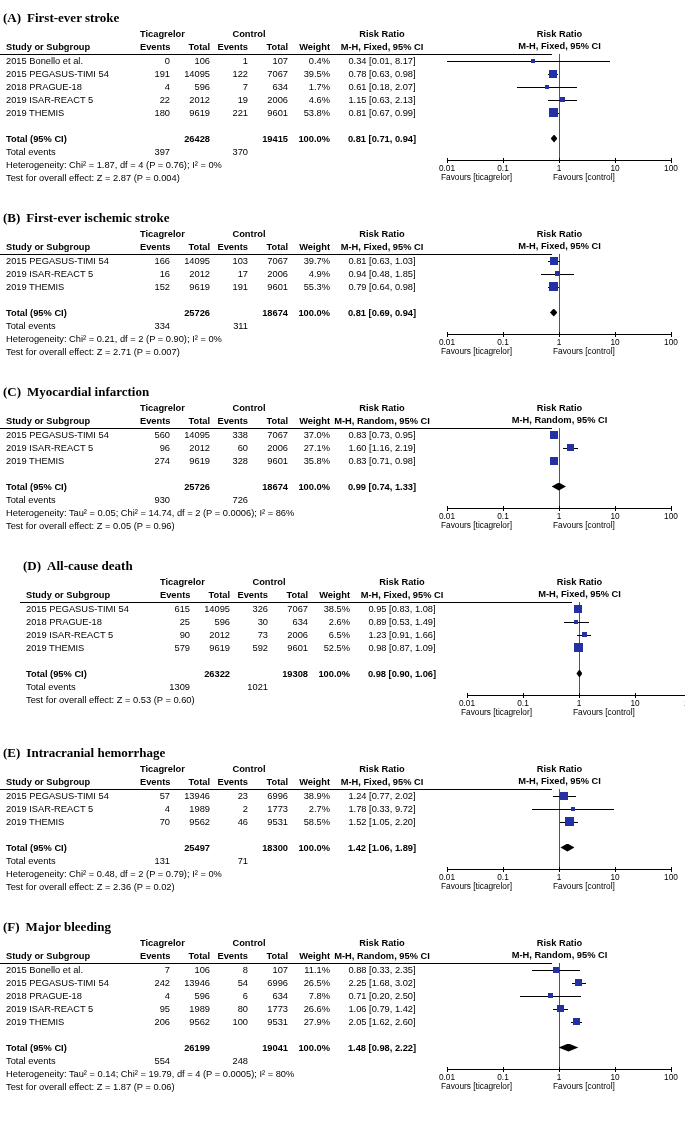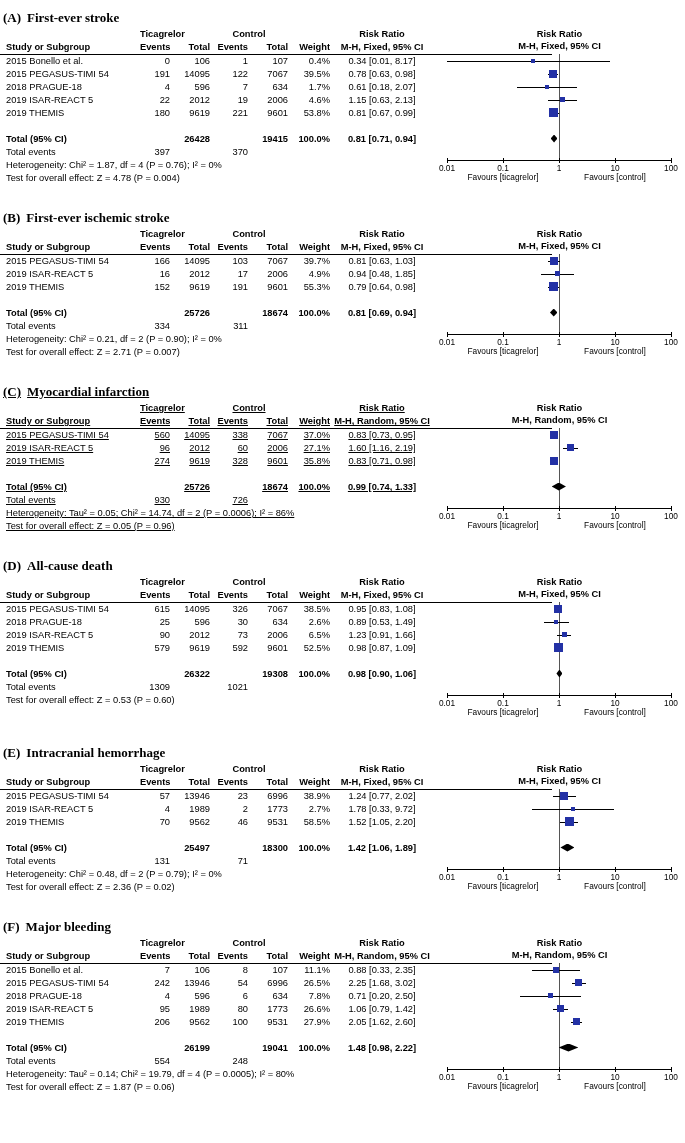--- a/index.html
+++ b/index.html
@@ -22,21 +22,21 @@
   .c.wsp{width:42px;}
   .plot{position:absolute;left:434px;top:0;width:251px;height:100%;}
   .pth{position:absolute;left:0;width:251px;text-align:center;font-size:9.3px;height:12px;line-height:12px;font-weight:bold;}
   .vline{position:absolute;width:1px;background:#555;}
   .ciline{position:absolute;height:1px;background:#000;}
   .sq{position:absolute;background:#2331a5;}
   .diamond{position:absolute;height:8px;background:#000;clip-path:polygon(50% 0,100% 50%,50% 100%,0 50%);}
   .axline{position:absolute;height:1px;background:#000;}
   .tick{position:absolute;width:1px;height:5px;background:#000;}
   .ticklab{position:absolute;width:30px;text-align:center;font-size:8.3px;}
-  .fav{position:absolute;width:124px;text-align:center;font-size:8.3px;white-space:nowrap;}
+  .fav{position:absolute;width:124px;font-size:8.3px;white-space:nowrap;}
 </style>
 </head>
 <body>
 
 <div id="figure">
     <div class="panel" style="height: 182px;">
       <div class="ptitle"><span class="plab">(A)</span><span class="ptxt">First-ever stroke</span></div>
       <div class="trow bold">
         <div class="c study"></div>
         <div class="c g1">Ticagrelor</div>
@@ -111,21 +111,21 @@
       <div class="trow">
         <div class="c study">Total events</div>
         <div class="c e1 num">397</div>
         <div class="c t1 num"></div>
         <div class="c e2 num">370</div>
       </div>
       <div class="trow">
         <div class="c full">Heterogeneity: Chi² = 1.87, df = 4 (P = 0.76); I² = 0%</div>
       </div>
       <div class="trow">
-        <div class="c full">Test for overall effect: Z = 4.78 (P = 0.004)</div>
+        <div class="c full">Test for overall effect: Z = 2.87 (P = 0.004)</div>
       </div>
       <div class="plot">
         <div class="pth" style="top: 20px;">Risk Ratio</div>
         <div class="pth" style="top: 32px;">M-H, Fixed, 95% CI</div>
         <div class="vline" style="left: 125px; top: 46px; height: 106px;"></div>
         <div class="ciline" style="left: 13px; width: 163.084px; top: 53px;"></div>
         <div class="sq" style="width: 4px; height: 4px; left: 96.7628px; top: 50.5px;"></div>
         <div class="ciline" style="left: 113.763px; width: 10.7456px; top: 66px;"></div>
         <div class="sq" style="width: 8px; height: 8px; left: 114.957px; top: 61.5px;"></div>
         <div class="ciline" style="left: 83.2953px; width: 59.3991px; top: 79px;"></div>
@@ -236,21 +236,21 @@
         <div class="tick" style="left: 124.5px; top: 124px;"></div>
         <div class="ticklab" style="left: 110px; top: 129px;">1</div>
         <div class="tick" style="left: 180.5px; top: 124px;"></div>
         <div class="ticklab" style="left: 166px; top: 129px;">10</div>
         <div class="tick" style="left: 236.5px; top: 124px;"></div>
         <div class="ticklab" style="left: 222px; top: 129px;">100</div>
         <div class="fav" style="left: 7px; top: 138px;">Favours [ticagrelor]</div>
         <div class="fav" style="left: 119px; top: 138px;">Favours [control]</div>
       </div>
     </div>
-    <div class="panel" style="height: 156px; text-decoration: underline;">
+    <div class="panel" style="height: 156px;">
       <div class="ptitle"><span class="plab">(C)</span><span class="ptxt">Myocardial infarction</span></div>
       <div class="trow bold">
         <div class="c study"></div>
         <div class="c g1">Ticagrelor</div>
         <div class="c g2">Control</div>
         <div class="c wsp"></div>
         <div class="c rr">Risk Ratio</div>
       </div>
       <div class="trow bold hdr2">
         <div class="c study">Study or Subgroup</div>
@@ -329,21 +329,21 @@
         <div class="tick" style="left: 124.5px; top: 124px;"></div>
         <div class="ticklab" style="left: 110px; top: 129px;">1</div>
         <div class="tick" style="left: 180.5px; top: 124px;"></div>
         <div class="ticklab" style="left: 166px; top: 129px;">10</div>
         <div class="tick" style="left: 236.5px; top: 124px;"></div>
         <div class="ticklab" style="left: 222px; top: 129px;">100</div>
         <div class="fav" style="left: 7px; top: 138px;">Favours [ticagrelor]</div>
         <div class="fav" style="left: 119px; top: 138px;">Favours [control]</div>
       </div>
     </div>
-    <div class="panel" style="height: 169px;">
+    <div class="panel" style="height: 169px; margin-left: 20px;">
       <div class="ptitle"><span class="plab">(D)</span><span class="ptxt">All-cause death</span></div>
       <div class="trow bold">
         <div class="c study"></div>
         <div class="c g1">Ticagrelor</div>
         <div class="c g2">Control</div>
         <div class="c wsp"></div>
         <div class="c rr">Risk Ratio</div>
       </div>
       <div class="trow bold hdr2">
         <div class="c study">Study or Subgroup</div>

